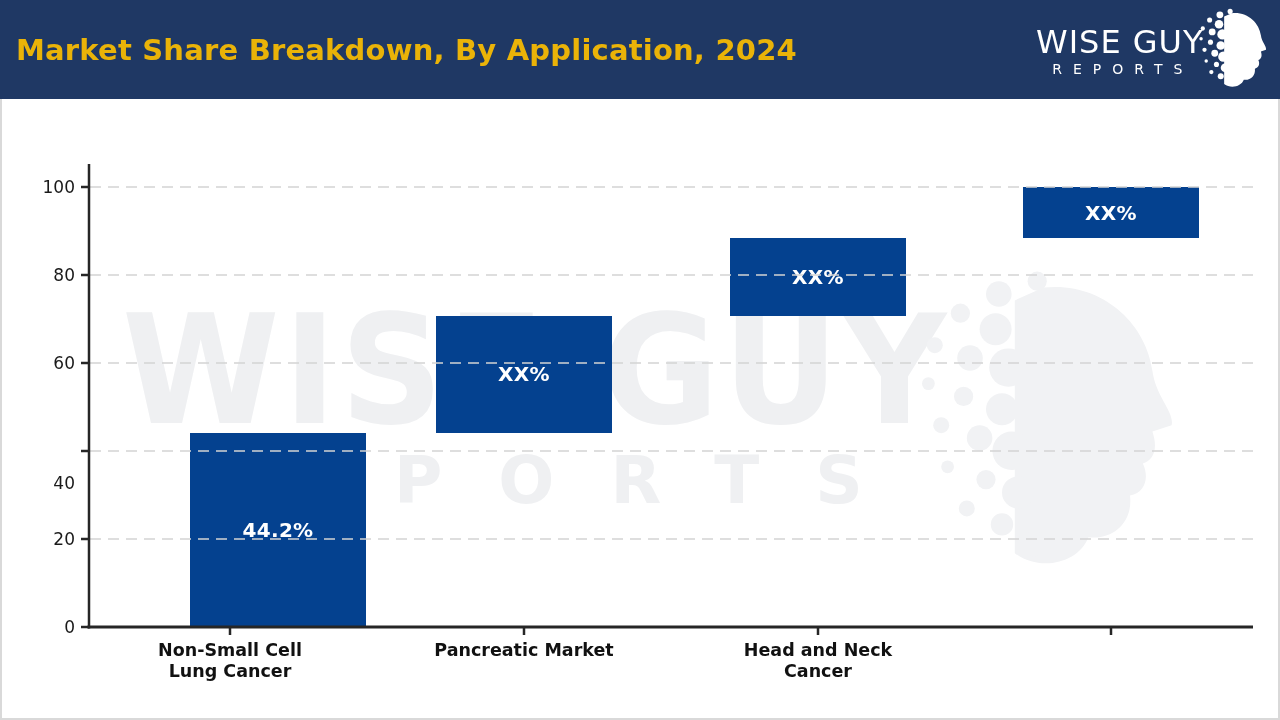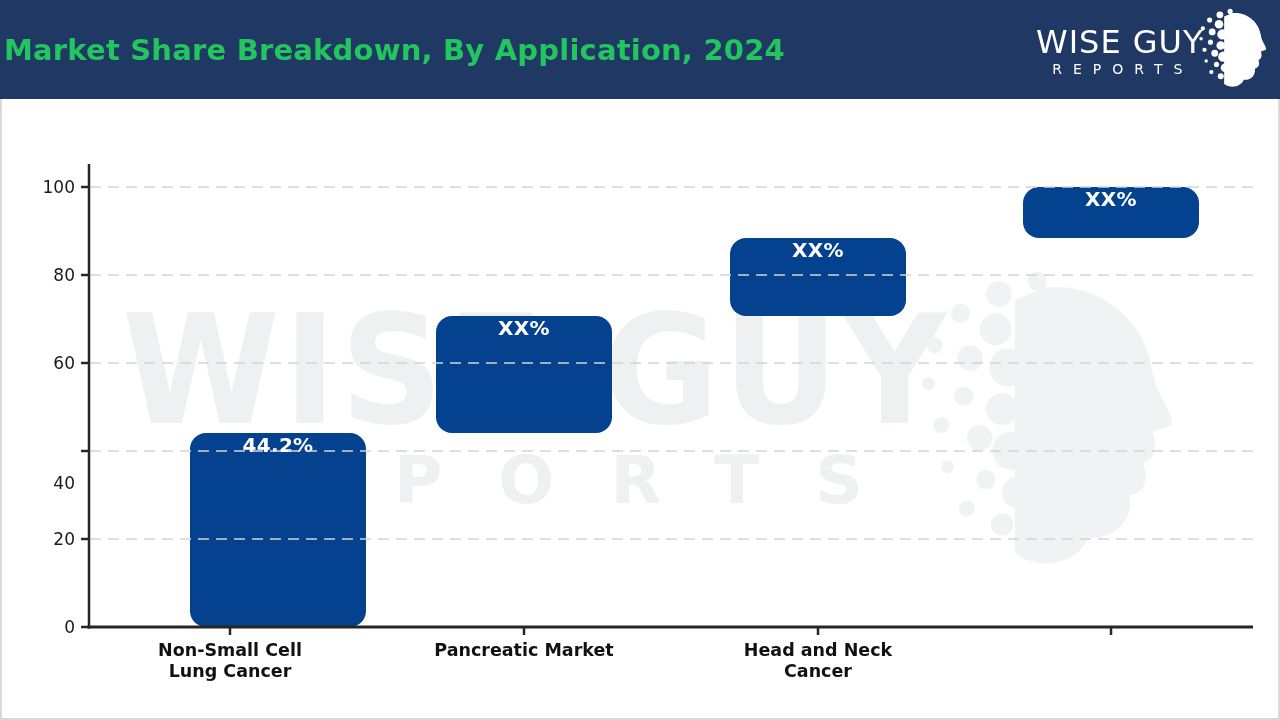--- a/index.html
+++ b/index.html
@@ -6,42 +6,42 @@
   #canvas{
     position:relative;width:1280px;height:720px;overflow:hidden;
     background:#ffffff;font-family:"DejaVu Sans","Liberation Sans",sans-serif;
   }
   
   #header{
     position:absolute;left:0;top:0;width:1280px;height:99px;
     background:#1f3864;display:flex;align-items:center;
   }
   #page-title{
-    margin:0 0 0 4px;color:#22c55e;font-size:29px;font-weight:bold;
+    margin:0 0 0 16px;color:#eab308;font-size:29px;font-weight:bold;
     letter-spacing:.2px;white-space:nowrap;
   }
   #logo{position:absolute;right:12px;top:6px;width:260px;height:88px;}
   #logo .logo-text{position:absolute;left:28px;top:20px;color:#ffffff;text-align:center;}
   #logo .logo-line1{font-size:32px;font-weight:400;letter-spacing:1px;line-height:32px;}
   #logo .logo-line2{font-size:14px;font-weight:400;letter-spacing:11px;margin-top:3px;padding-left:6px;}
   #logo svg{position:absolute;right:0;top:2px;}
   
   #frame{
     position:absolute;left:0;top:99px;width:1276px;height:619px;
     border-left:2px solid #d9d9d9;border-right:2px solid #d9d9d9;border-bottom:2px solid #d9d9d9;
     pointer-events:none;z-index:6;
   }
   
   .wm{position:absolute;color:#eff0f2;font-weight:bold;z-index:1;white-space:nowrap;user-select:none;}
   #wm-line1{left:122px;top:282px;font-size:152px;letter-spacing:4px;transform:scaleX(.94);transform-origin:left;}
   #wm-line2{left:186px;top:442px;font-size:66px;letter-spacing:56px;}
   #wm-head{position:absolute;left:858px;top:222px;z-index:1;opacity:1;}
   
   #bars-layer{position:absolute;left:0;top:0;width:1280px;height:720px;z-index:2;}
-  .bar{position:absolute;display:flex;align-items:flex-start;justify-content:center;border-radius:16px;}
+  .bar{position:absolute;display:flex;align-items:center;justify-content:center;}
   .bar-label{color:#ffffff;font-size:20px;font-weight:bold;letter-spacing:.3px;}
   #axes-layer{position:absolute;left:0;top:0;z-index:3;pointer-events:none;}
   #ticklabels-layer{position:absolute;left:0;top:0;width:1280px;height:720px;z-index:4;pointer-events:none;}
   .ytick-label{
     position:absolute;width:50px;text-align:right;font-size:17px;color:#1a1a1a;line-height:24px;
   }
   .xtick-label{
     position:absolute;width:280px;text-align:center;font-size:17.5px;font-weight:bold;
     color:#111111;line-height:21px;
   }

